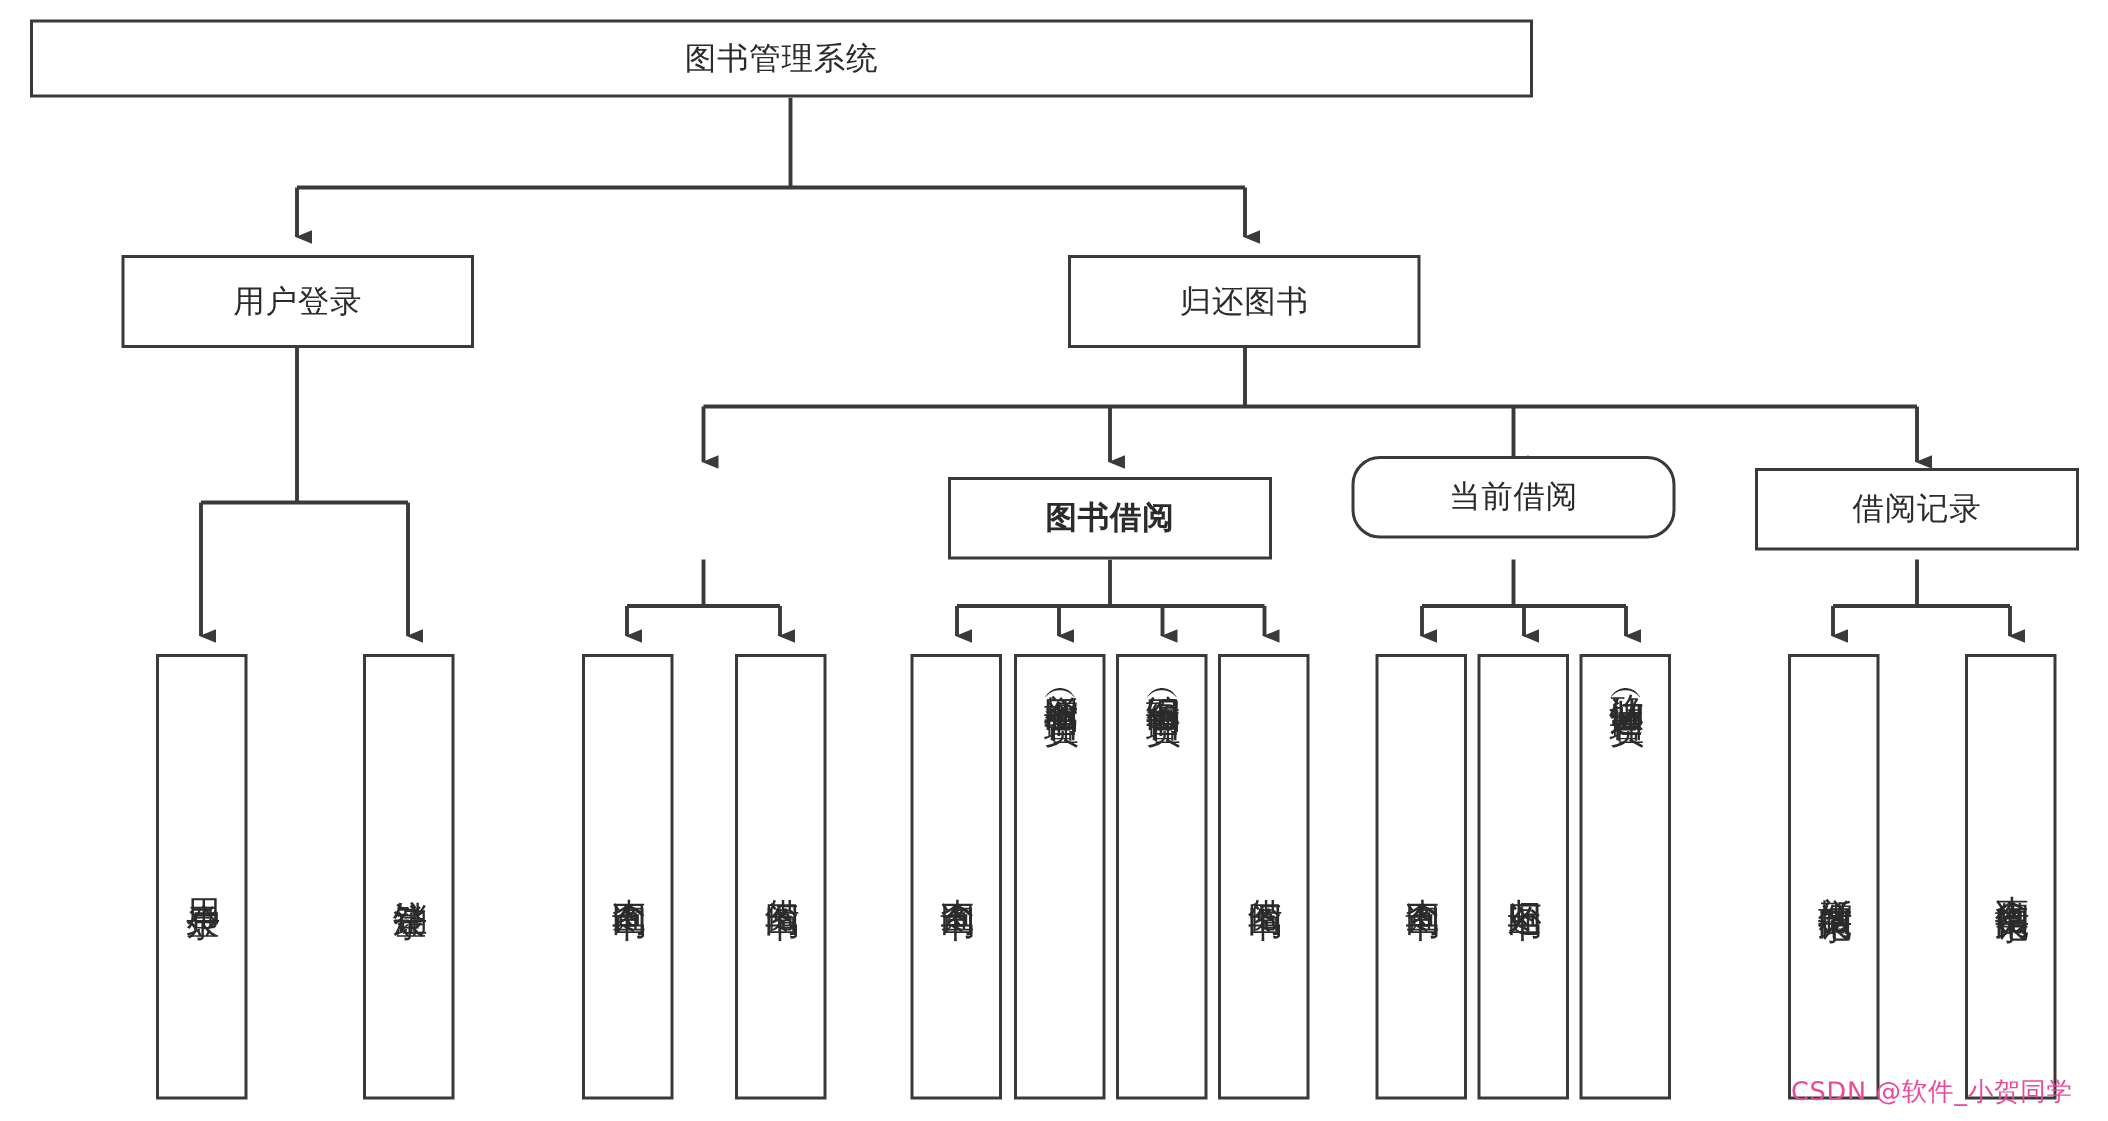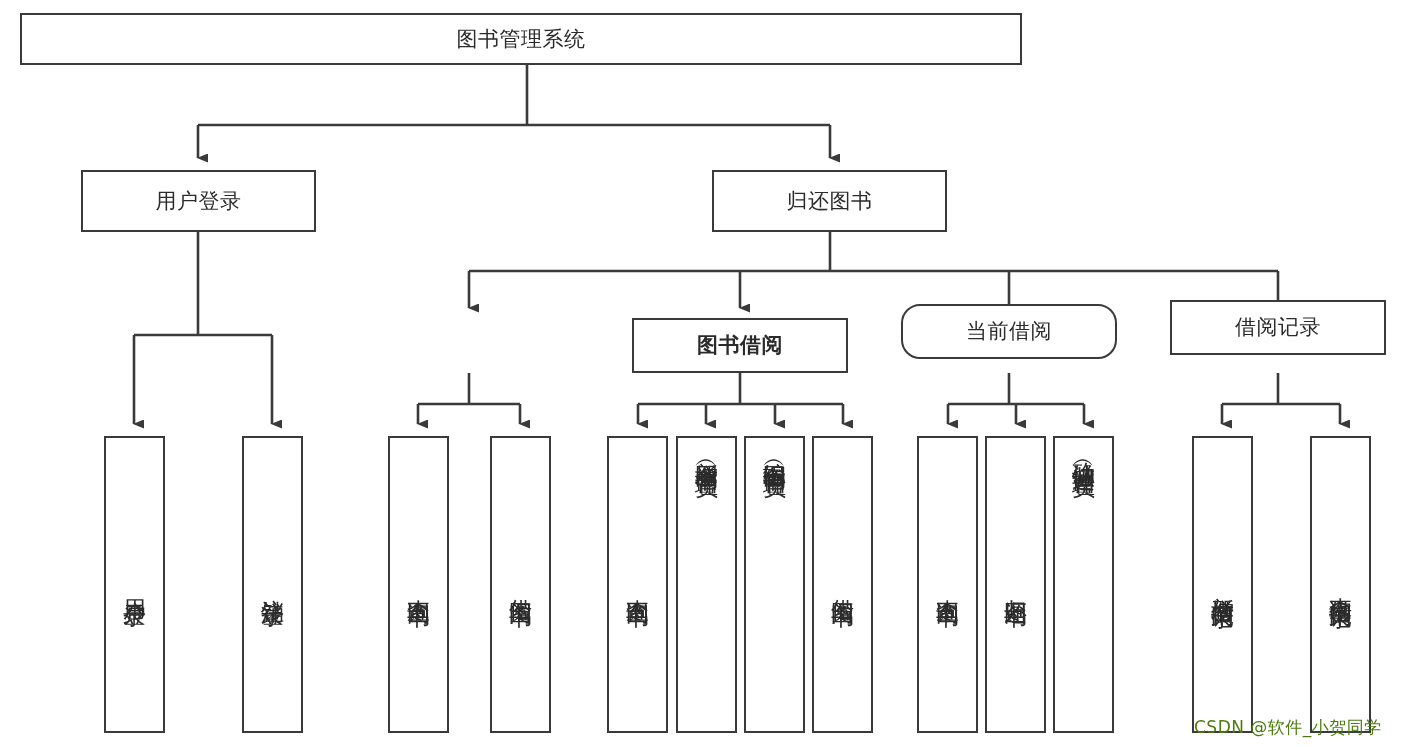--- a/index.html
+++ b/index.html
@@ -57,21 +57,21 @@
     font-size: 23px;
     letter-spacing: 2px;
     line-height: 1;
   }
   .node-vertical.v-center {
     align-items: center;
     padding-top: 0;
   }
   .watermark {
     position: absolute;
-    color: #4d7c0f;
+    color: #ec4899;
     font-size: 17px;
     letter-spacing: 0.5px;
     white-space: nowrap;
     pointer-events: none;
   }
 </style>
 </head>
 <body>
 
 <div id="diagram-root">
@@ -148,21 +148,21 @@
   <div class="node-box node-horizontal" style="left:712px; top:170px; width:235px; height:62px;">
     <span class="node-label">归还图书</span>
   </div>
 
   <div class="node-box node-horizontal" style="left:632px; top:318px; width:216px; height:55px;font-weight:bold;">
     <span class="node-label">图书借阅</span>
   </div>
   <div class="node-box node-horizontal" style="left:901px; top:304px; width:216px; height:55px;border-radius:19px;">
     <span class="node-label">当前借阅</span>
   </div>
-  <div class="node-box node-horizontal" style="left:1170px; top:300px; width:216px; height:55px;justify-content:center;">
+  <div class="node-box node-horizontal" style="left:1170px; top:312px; width:216px; height:55px;justify-content:center;">
     <span class="node-label">借阅记录</span>
   </div>
 
   <div class="node-box node-vertical v-center" style="left:104px; top:436px; width:61px; height:297px;">
     <span class="node-label">用户登录</span>
   </div>
   <div class="node-box node-vertical v-center" style="left:242px; top:436px; width:61px; height:297px;">
     <span class="node-label">注销登录</span>
   </div>
 

